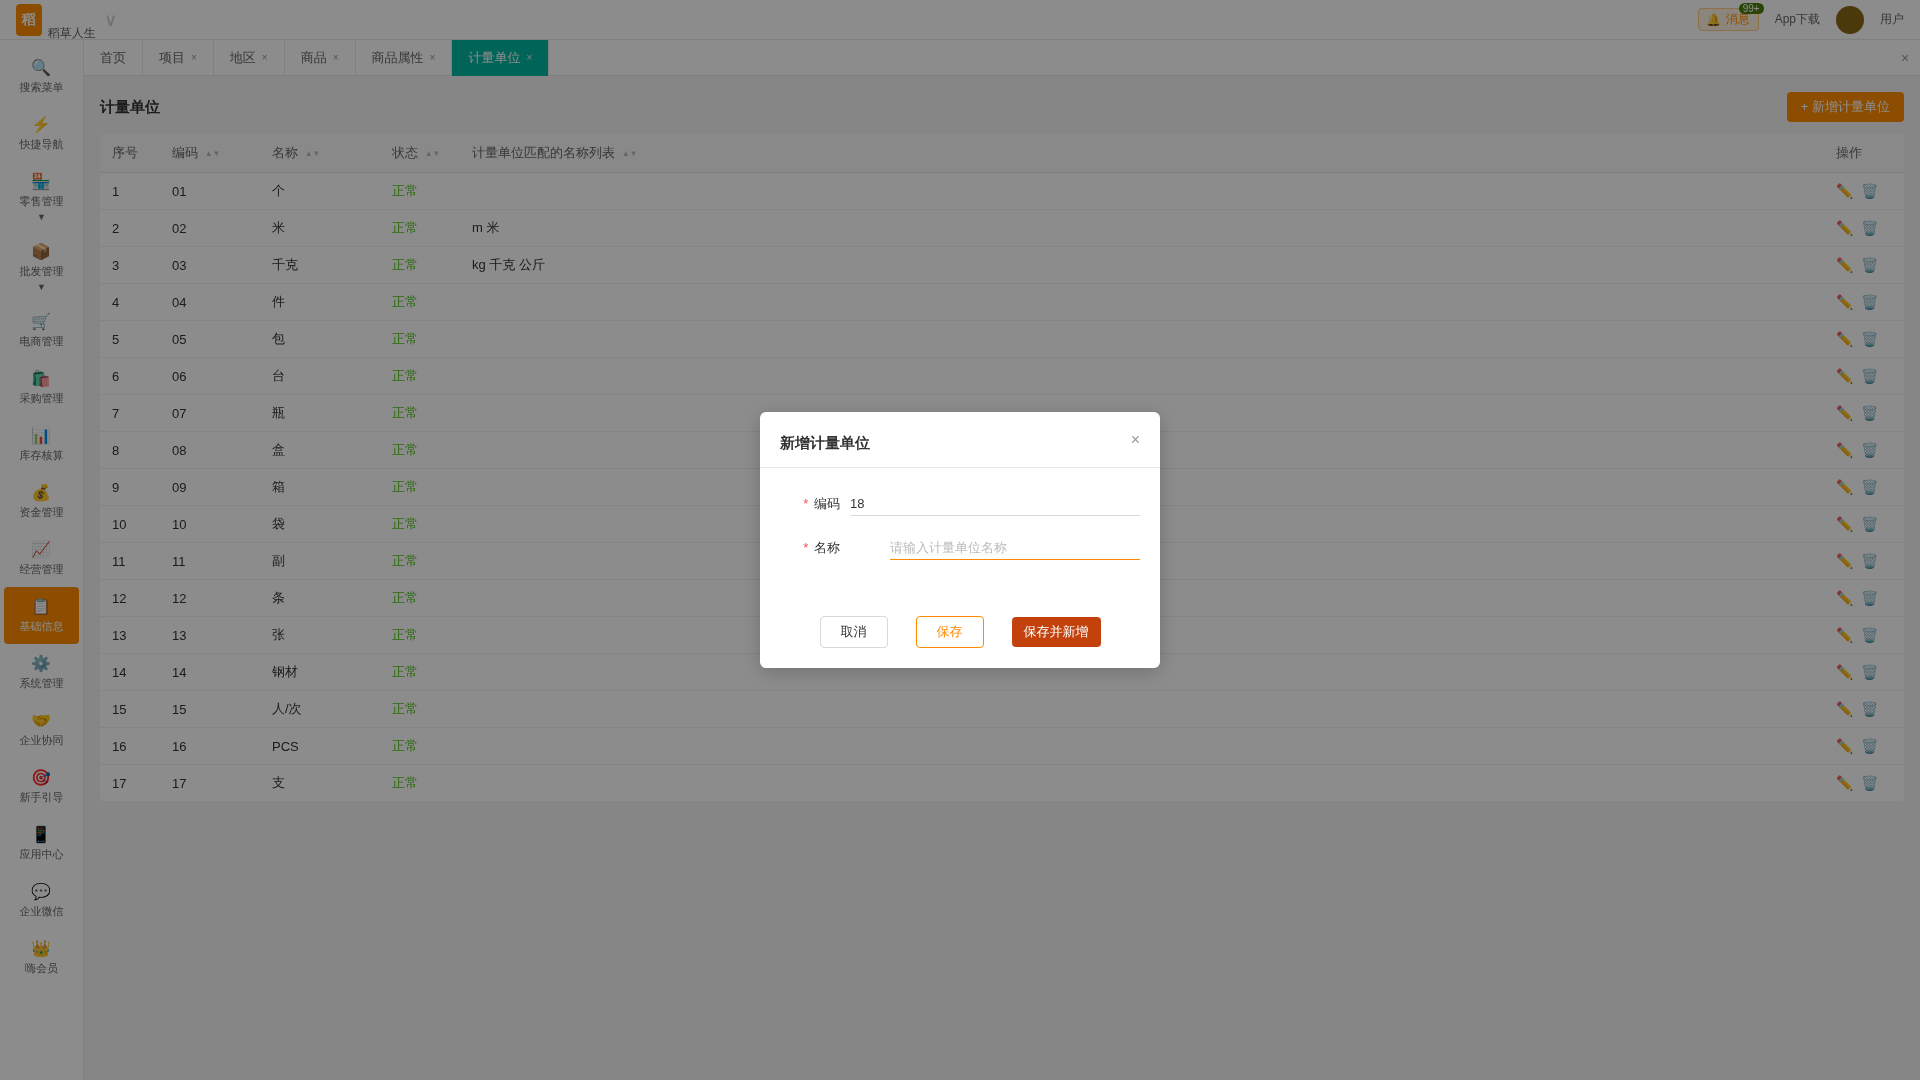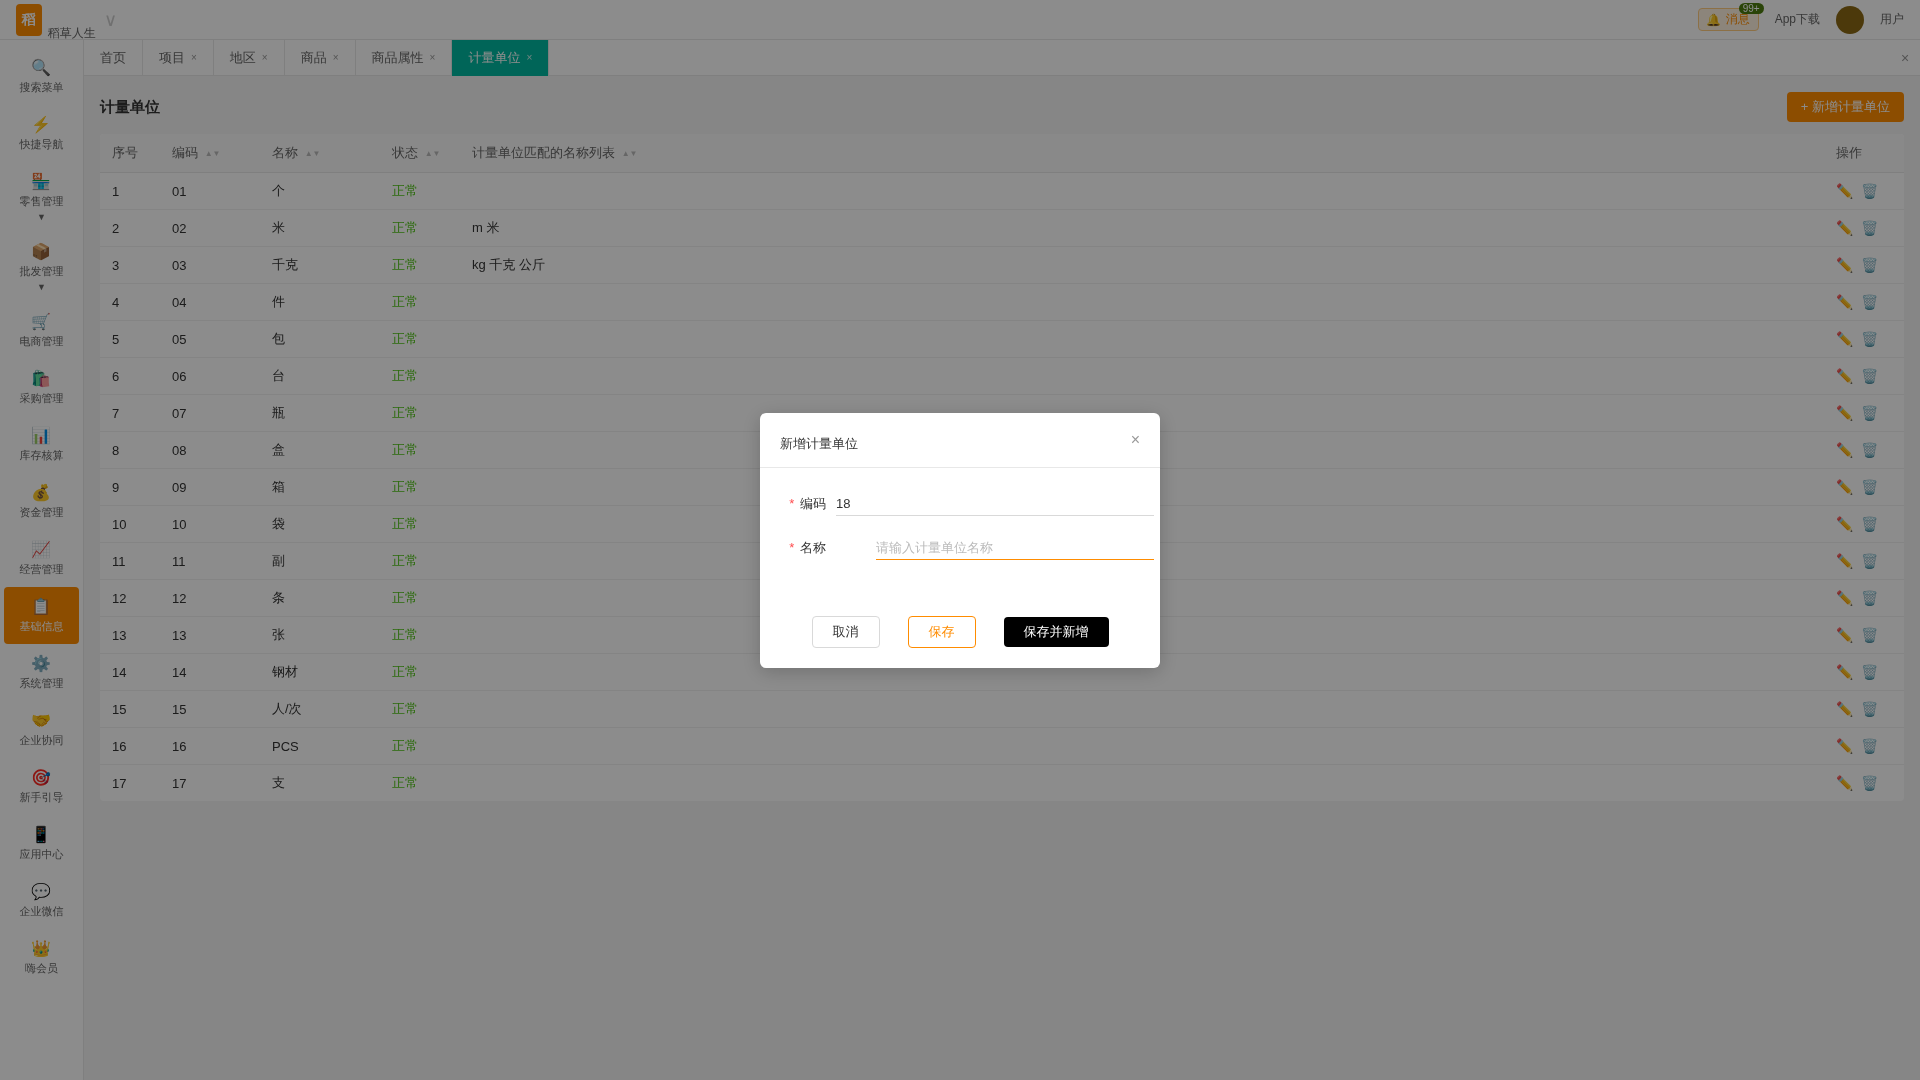--- a/index.html
+++ b/index.html
@@ -62,33 +62,33 @@
     .pagination-select { border: 1px solid #d9d9d9; border-radius: 4px; padding: 2px 6px; font-size: 12px; }
     .page-btn { width: 24px; height: 24px; display: inline-flex; align-items: center; justify-content: center; border: 1px solid #d9d9d9; border-radius: 4px; cursor: pointer; font-size: 12px; color: #666; }
     .page-input { width: 40px; border: 1px solid #d9d9d9; border-radius: 4px; padding: 2px 4px; text-align: center; font-size: 12px; }
 
     
     .overlay { position: fixed; top: 0; left: 0; width: 100%; height: 100%; background: rgba(0,0,0,0.45); z-index: 100; display: flex; align-items: center; justify-content: center; }
 
     
     .modal { background: #fff; border-radius: 6px; width: 400px; box-shadow: 0 4px 20px rgba(0,0,0,0.2); }
     .modal-header { padding: 14px 20px; border-bottom: 1px solid #e8e8e8; display: flex; align-items: center; justify-content: space-between; }
-    .modal-title { font-size: 13px; font-weight: 400; color: #333; margin-top: 8px; }
+    .modal-title { font-size: 15px; font-weight: 700; color: #333; margin-top: 8px; }
     .modal-close { font-size: 16px; color: #999; cursor: pointer; }
-    .modal-body { padding: 24px 6px; }
+    .modal-body { padding: 24px 20px; }
     .form-item { display: flex; align-items: center; margin-bottom: 20px; }
     .form-label { width: 60px; text-align: right; font-size: 13px; color: #333; margin-right: 10px; flex-shrink: 0; }
     .form-label .required { color: #ff4d4f; margin-right: 2px; }
     .form-input { flex: 1; border: none; border-bottom: 1px solid #d9d9d9; padding: 4px 0; font-size: 13px; color: #333; outline: none; }
     .form-input.focused { border-bottom-color: #ff8c00; margin-left: 40px; }
     .form-input::placeholder { color: #bbb; }
     .modal-footer { padding: 12px 20px 20px; display: flex; align-items: center; justify-content: center; gap: 28px; }
     .btn-cancel { border: 1px solid #d9d9d9; background: #fff; border-radius: 4px; padding: 6px 20px; font-size: 13px; cursor: pointer; color: #333; }
     .btn-save { background: #fff; border: 1px solid #ff8c00; color: #ff8c00; border-radius: 4px; padding: 6px 20px; font-size: 13px; cursor: pointer; }
-    .btn-save-new { background: #000000; border: none; color: #fff; border-radius: 4px; padding: 6px 20px; font-size: 13px; cursor: pointer; }
+    .btn-save-new { background: #c2410c; border: none; color: #fff; border-radius: 4px; padding: 6px 12px; font-size: 13px; cursor: pointer; }
 
     .col-seq { width: 60px; }
     .col-code { width: 100px; }
     .col-name { width: 120px; }
     .col-status { width: 80px; }
     .col-match { }
     .col-action { width: 80px; }
   </style>
 </head>
 <body>

